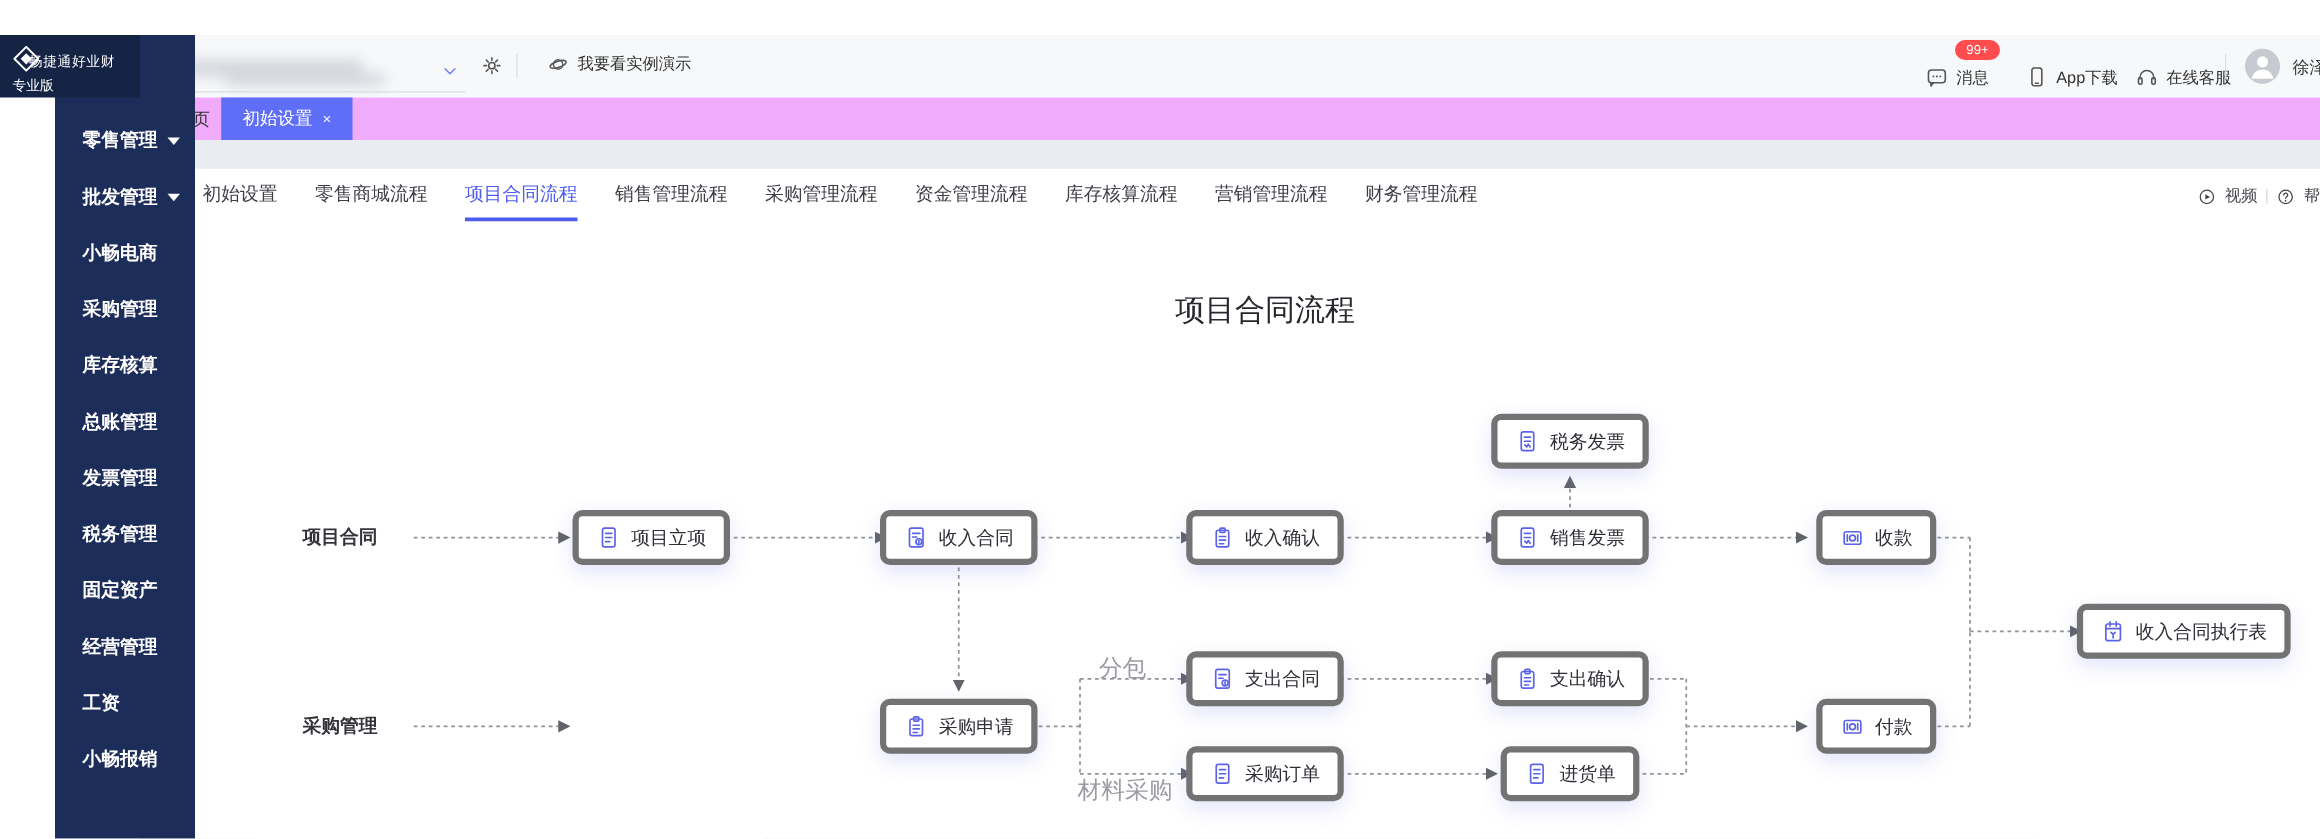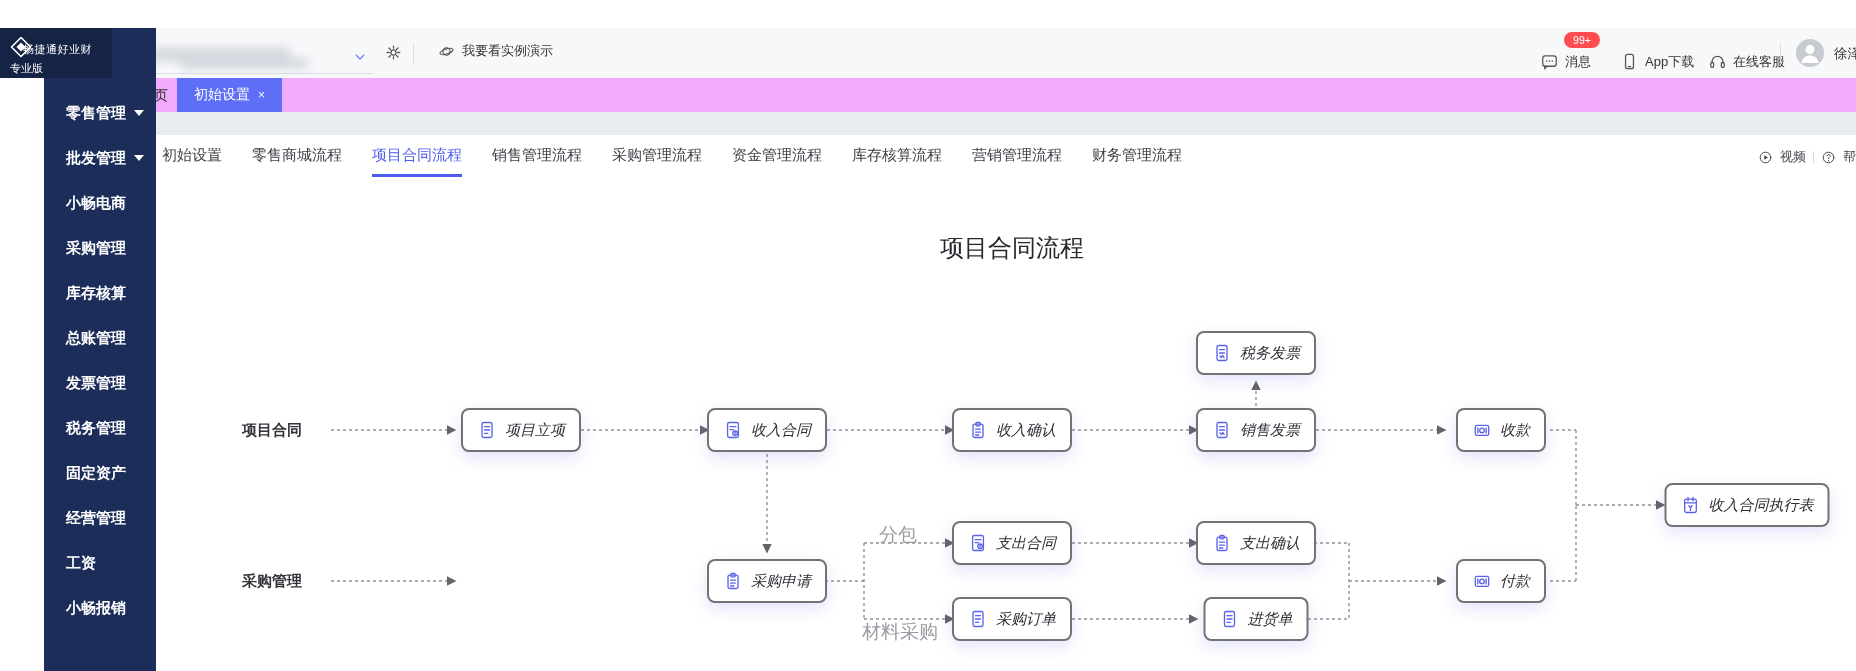--- a/index.html
+++ b/index.html
@@ -61,23 +61,23 @@
                    font-size:13px; color:#45454d; z-index:3; white-space:nowrap; }
   .panel-actions .hicon { width:15px; height:15px; color:#45454d; }
   .pa-divider { width:1px; height:12px; background:#d5d7db; }
 
   .diagram-title { position:absolute; left:1012px; top:232px; transform:translateX(-50%);
                    font-size:24px; color:#27272e; font-weight:500; z-index:3; white-space:nowrap; }
 
   
   .flow-svg { position:absolute; left:0; top:0; z-index:2; pointer-events:none; }
   .fnode { position:absolute; transform:translate(-50%,-50%); display:flex; align-items:center; gap:8px;
-           height:44px; padding:0 14px; background:#fff; border:2px solid #737373; border-radius:8px;
+           height:44px; padding:0 14px; background:#fff; border:5px solid #737373; border-radius:8px;
            box-shadow:0 6px 16px rgba(99,106,232,.18); font-size:15px; color:#2e2e36; white-space:nowrap;
-           z-index:3; cursor:pointer;font-style:italic; }
+           z-index:3; cursor:pointer; }
   .nicon { width:20px; height:20px; color:#5b63e9; flex:none; }
   .lane-label { position:absolute; transform:translate(-50%,-50%); font-size:15px; font-weight:600;
                 color:#33333a; z-index:3; white-space:nowrap; }
   .branch-label { position:absolute; transform:translate(-50%,-50%); font-size:19px; color:#9b9ba3;
                   z-index:3; white-space:nowrap; }
 
   svg.lib { position:absolute; width:0; height:0; }
   .ic { fill:none; stroke:currentColor; stroke-width:1.6; stroke-linecap:round; stroke-linejoin:round; }
 </style>
 </head>

